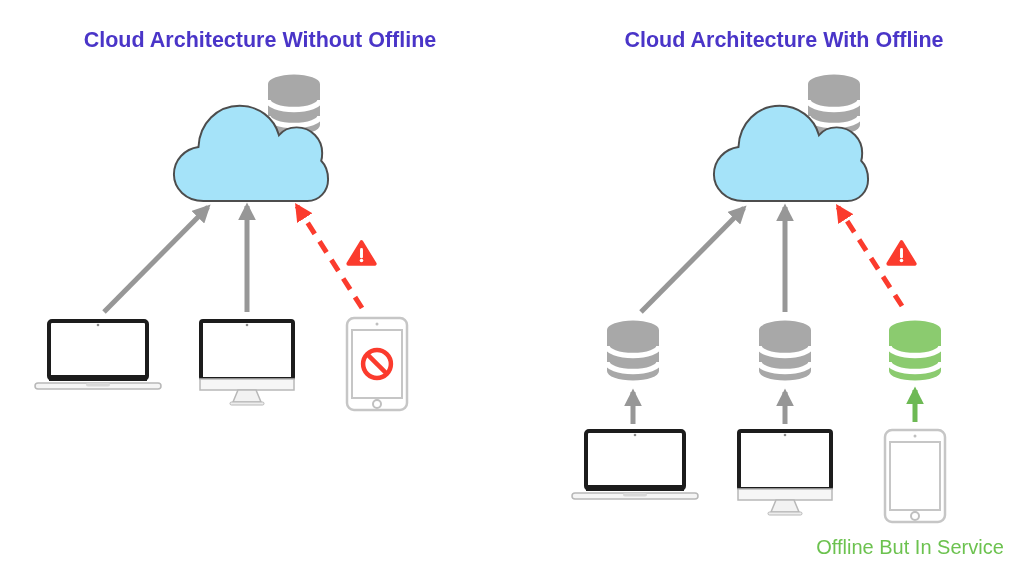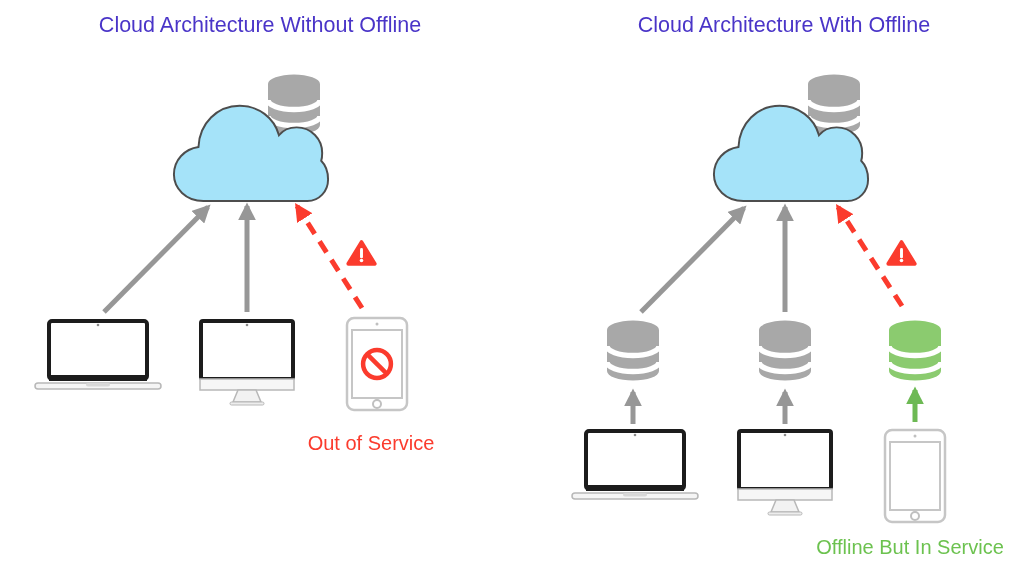--- a/index.html
+++ b/index.html
@@ -9,21 +9,21 @@
     --database-gray:#A8A8A8;
     --arrow-gray:#979797;
     --alert-red:#FB3B2D;
     --database-green:#8BCB6F;
     --green-arrow:#6DB954;
     --green-text:#6CC24F;
   }
   html,body{margin:0;padding:0;background:#fff;}
   .stage{position:relative;width:1024px;height:573px;background:#ffffff;overflow:hidden;
          font-family:"Liberation Sans",sans-serif;}
-  .diagram-title{position:absolute;top:12px;font-weight:normal;font-size:21.5px;line-height:26px;
+  .diagram-title{position:absolute;top:27px;font-weight:bold;font-size:21.5px;line-height:26px;
                  color:var(--title-purple);text-align:center;white-space:nowrap;}
   .title-left{left:8px;width:504px;}
   .title-right{left:532px;width:504px;}
   .status-label{position:absolute;font-size:20px;line-height:24px;text-align:center;white-space:nowrap;}
   .status-red{left:271px;top:431px;width:200px;color:var(--alert-red);}
   .status-green{left:760px;top:535px;width:300px;color:var(--green-text);}
   svg.overlay{position:absolute;left:0;top:0;}
   .f-gray{fill:var(--database-gray);}
   .f-green{fill:var(--database-green);}
   .cloud-shape{fill:var(--cloud-fill);stroke:var(--cloud-stroke);stroke-width:2;}
@@ -128,16 +128,15 @@
       <line class="edge-gray" x1="633" y1="424" x2="633" y2="392" marker-end="url(#head-g)"></line>
       <line class="edge-gray" x1="785" y1="424" x2="785" y2="392" marker-end="url(#head-g)"></line>
       <line class="edge-green" x1="915" y1="422" x2="915" y2="390" marker-end="url(#head-gr)"></line>
 
       <use href="#sym-laptop" x="570" y="428" width="130" height="78"></use>
       <use href="#sym-monitor" x="735" y="428" width="100" height="88"></use>
       <use href="#sym-tablet" x="883" y="428" width="64" height="96"></use>
     </g>
   </svg>
 
-  <div class="status-label status-red">Out of Service</div>
   <div class="status-label status-green">Offline But In Service</div>
 
 </div>
 
 </body></html>

